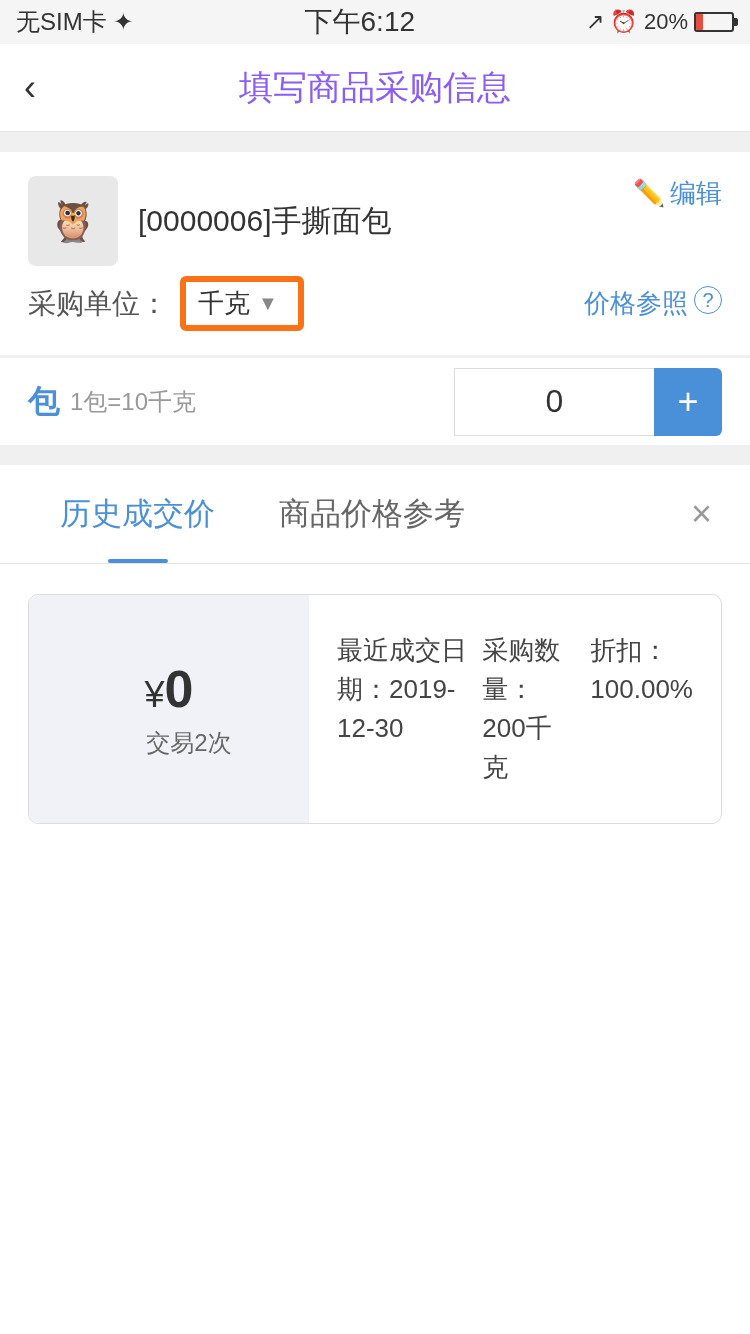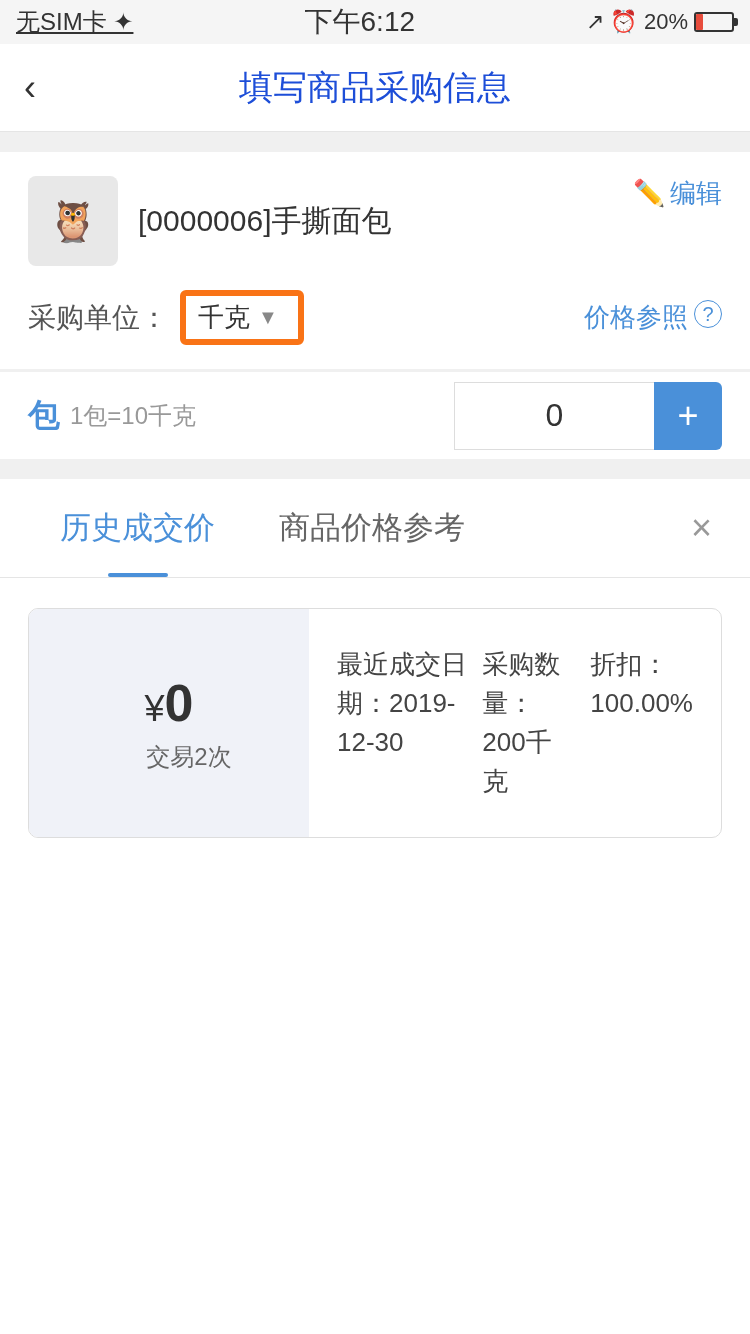--- a/index.html
+++ b/index.html
@@ -21,21 +21,20 @@
       display: flex;
       align-items: center;
       justify-content: space-between;
       padding: 0 16px;
       font-size: 24px;
       color: #333;
     }
     .status-left {
       display: flex;
       gap: 8px;
-      text-decoration: underline;
     }
     .status-center {
       font-size: 28px;
       font-weight: 500;
     }
     .status-right {
       display: flex;
       align-items: center;
       gap: 6px;
       font-size: 22px;
@@ -81,21 +80,21 @@
     .nav-back {
       position: absolute;
       left: 24px;
       font-size: 36px;
       color: #333;
       cursor: pointer;
     }
     .nav-title {
       font-size: 34px;
       font-weight: 500;
-      color: #1d4ed8;
+      color: #8b5cf6;
     }
 
     
     .product-card {
       background: #fff;
       padding: 24px 28px;
       margin-top: 20px;
     }
     .product-top {
       display: flex;
@@ -132,21 +131,21 @@
       font-size: 26px;
       display: flex;
       align-items: center;
       gap: 4px;
       flex-shrink: 0;
     }
     .product-bottom {
       display: flex;
       align-items: center;
       justify-content: space-between;
-      margin-top: 24px;
+      margin-top: 10px;
     }
     .unit-row {
       display: flex;
       align-items: center;
       gap: 12px;
       font-size: 28px;
       color: #555;
     }
     .unit-select {
       border: 6px solid #f97316;

